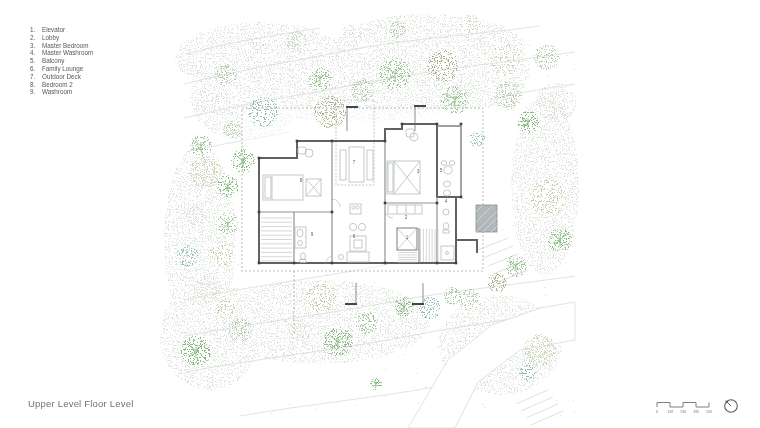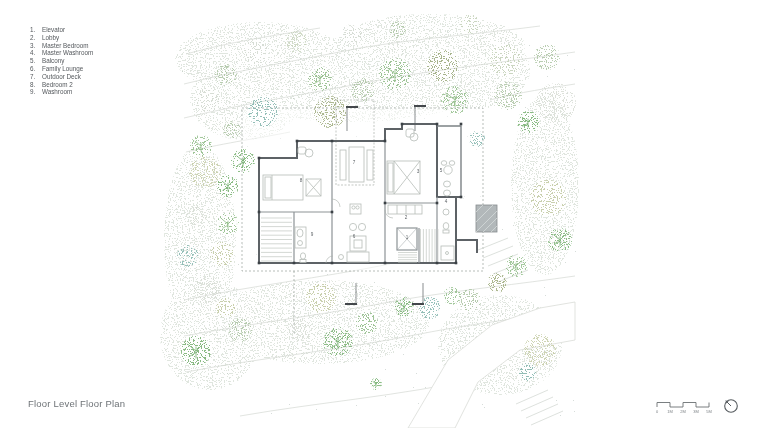--- a/index.html
+++ b/index.html
@@ -505,15 +505,15 @@
       <div class="legend-row">
         <span class="legend-num">8.</span>
         <span class="legend-label">Bedroom 2</span>
       </div>
       <div class="legend-row">
         <span class="legend-num">9.</span>
         <span class="legend-label">Washroom</span>
       </div>
     </div>
 
-<div class="title">Floor Level Floor Plan</div>
+<div class="title">Upper Level Floor Level</div>
 
 </div>
 
 </body></html>

